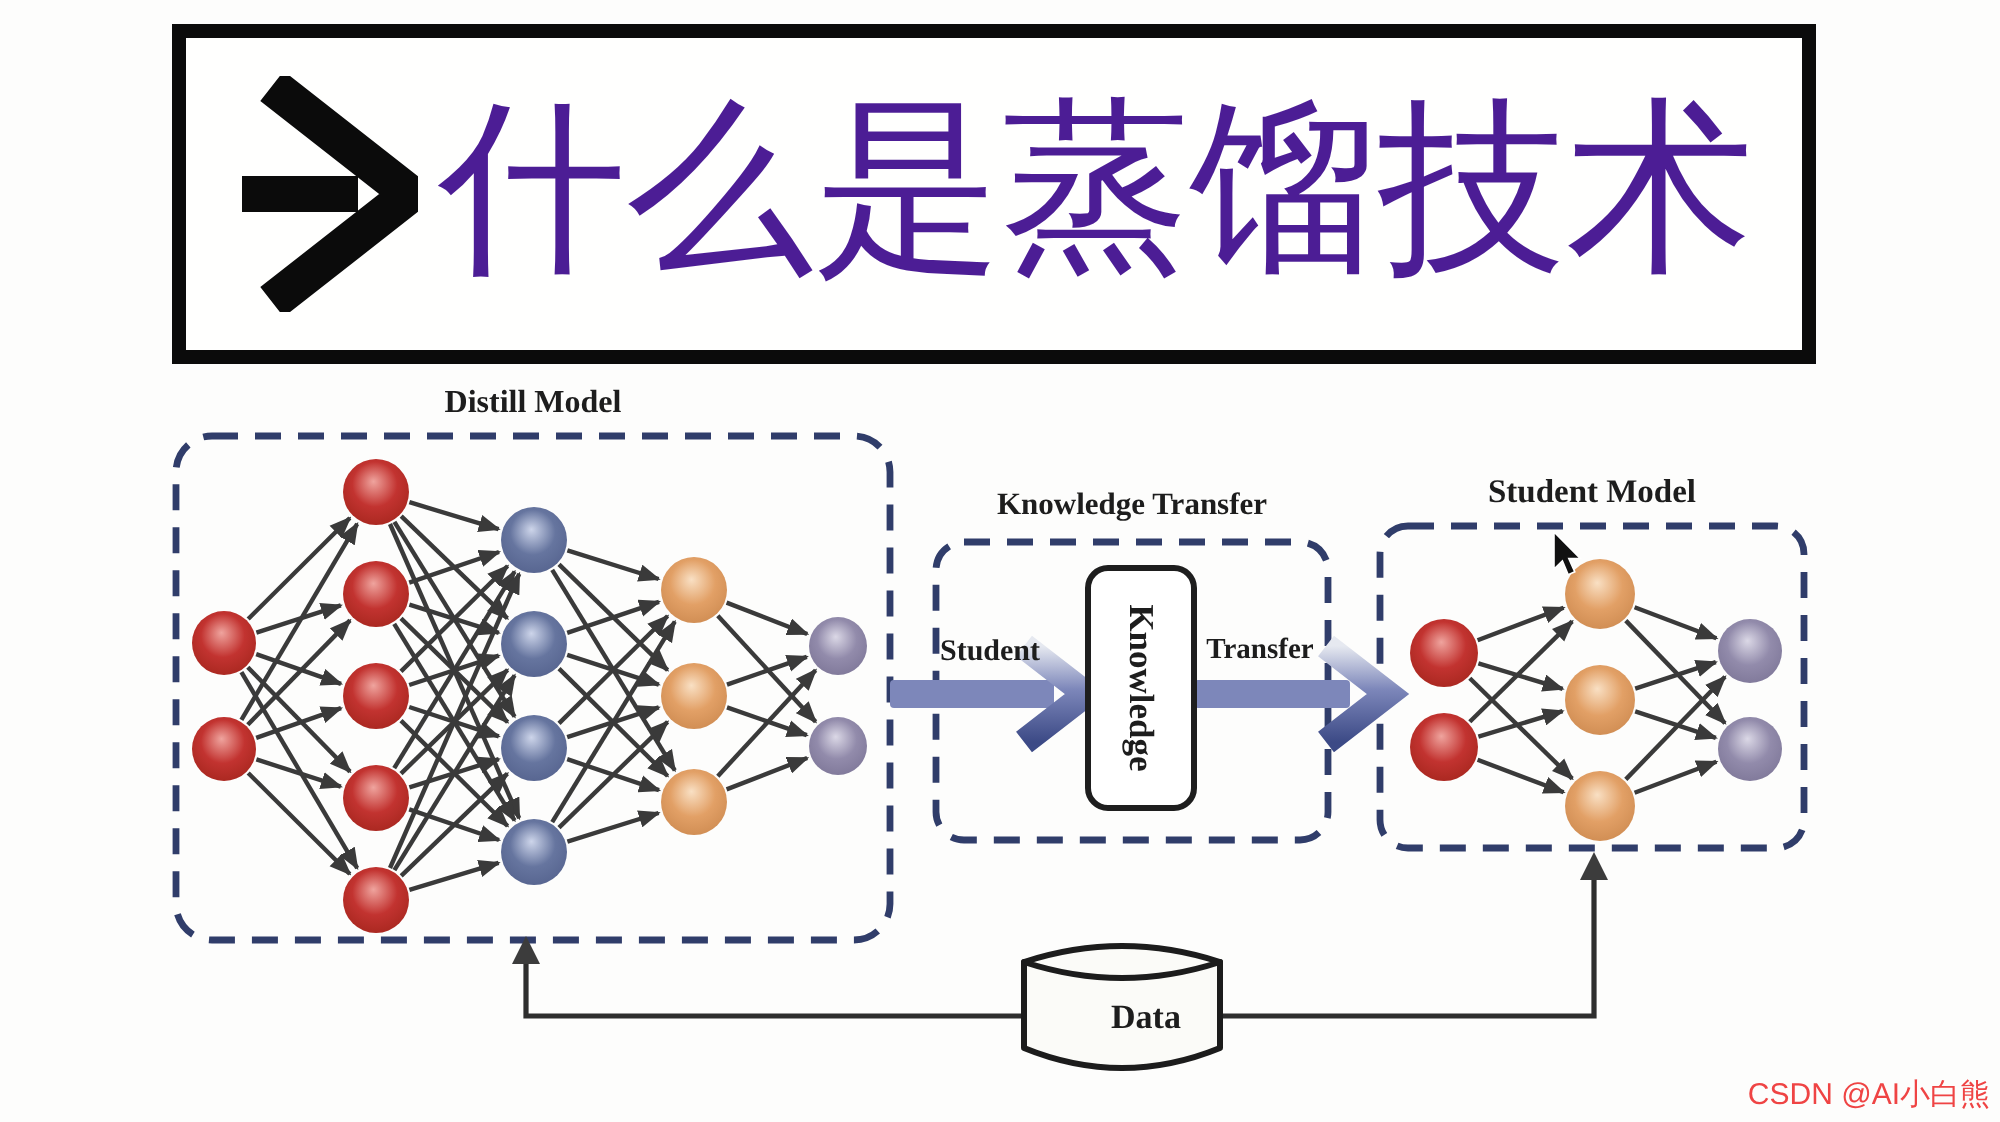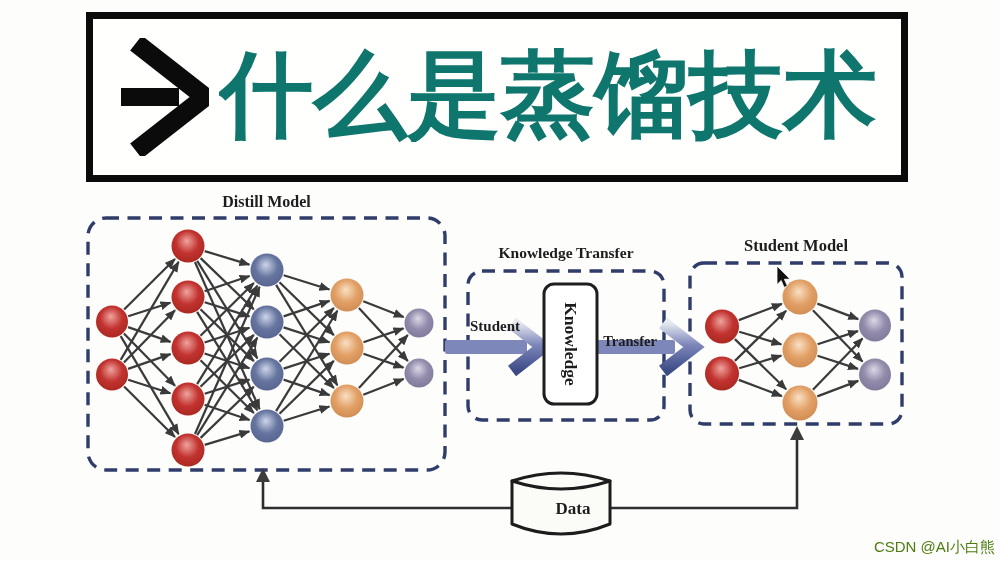--- a/index.html
+++ b/index.html
@@ -3,46 +3,46 @@
 <meta charset="utf-8">
 <style>
   html,body{margin:0;padding:0;background:#ffffff;}
   .stage{position:relative;width:1000px;height:561px;background:#fdfdfc;overflow:hidden;
          font-family:"Liberation Serif","DejaVu Serif",serif;}
   
   .banner{position:absolute;left:86px;top:12px;width:822px;height:170px;
           border:7px solid #0b0b0b;background:#fffffe;box-sizing:border-box;
           display:flex;align-items:center;padding-left:28px;gap:10px;}
   .banner-arrow{flex:0 0 auto;}
-  .banner-title{font-family:"DejaVu Sans","Liberation Sans",sans-serif;font-weight:700;
-                font-size:94px;line-height:1;color:#0f766e;white-space:nowrap;
+  .banner-title{font-family:"DejaVu Sans","Liberation Sans",sans-serif;font-weight:400;
+                font-size:94px;line-height:1;color:#4c1d95;white-space:nowrap;
                 letter-spacing:0px;margin-top:-4px;overflow:hidden;}
   
   .diagram{position:absolute;left:0;top:0;width:1000px;height:561px;}
   .dashed-box{fill:none;stroke:var(--navy,#303d6a);stroke-width:3.4;stroke-dasharray:13 8.5;}
   .edge{stroke:var(--edge-col,#3a3a3a);stroke-width:2.2;}
   .bar{fill:var(--arrow-col,#7d87ba);}
   .chev{fill:none;stroke:url(#chev-grad);stroke-width:13;stroke-linejoin:miter;}
   .kbox{fill:#ffffff;stroke:#1e1e1e;stroke-width:3;}
   .cyl{fill:#fbfbf8;stroke:#1c1c1c;stroke-width:3;stroke-linejoin:round;}
   .flow{fill:none;stroke:#2e2e2e;stroke-width:2.6;}
   .flow-head{fill:#3c3c3c;}
   .cursor{fill:#111111;stroke:#ffffff;stroke-width:0.8;}
   
   .lbl{position:absolute;font-weight:bold;color:#1d1d1d;text-align:center;line-height:1.1;}
   .lbl-teacher{left:88px;top:193px;width:357px;font-size:16px;}
   .lbl-kt{left:468px;top:244px;width:196px;font-size:15.5px;}
   .lbl-student{left:690px;top:237px;width:212px;font-size:16.5px;}
   .lbl-distill{left:450px;top:318px;width:90px;font-size:15px;}
-  .lbl-transfer{left:596px;top:318px;width:68px;font-size:14.5px;margin-top:16px;}
+  .lbl-transfer{left:596px;top:318px;width:68px;font-size:14.5px;}
   .lbl-knowledge{left:510px;top:334px;width:120px;height:20px;font-size:17.5px;
                  transform:rotate(90deg);transform-origin:center;}
   .lbl-data{left:512px;top:500px;width:122px;font-size:17px;}
   .watermark{position:absolute;right:5px;bottom:4px;font-family:"Liberation Sans","DejaVu Sans",sans-serif;
-             font-size:15px;color:#4d7c0f;font-weight:normal;}
+             font-size:15px;color:#ef4444;font-weight:normal;}
 </style>
 </head>
 <body>
 
 <div class="stage">
 
   <div class="banner">
     <svg class="banner-arrow" width="88" height="118" viewBox="0 0 88 118" aria-hidden="true">
       <rect x="0" y="50" width="58" height="18" fill="#0b0b0b"></rect>
       <path d="M15,5 L84,59 L15,113" fill="none" stroke="#0b0b0b" stroke-width="19"></path>

